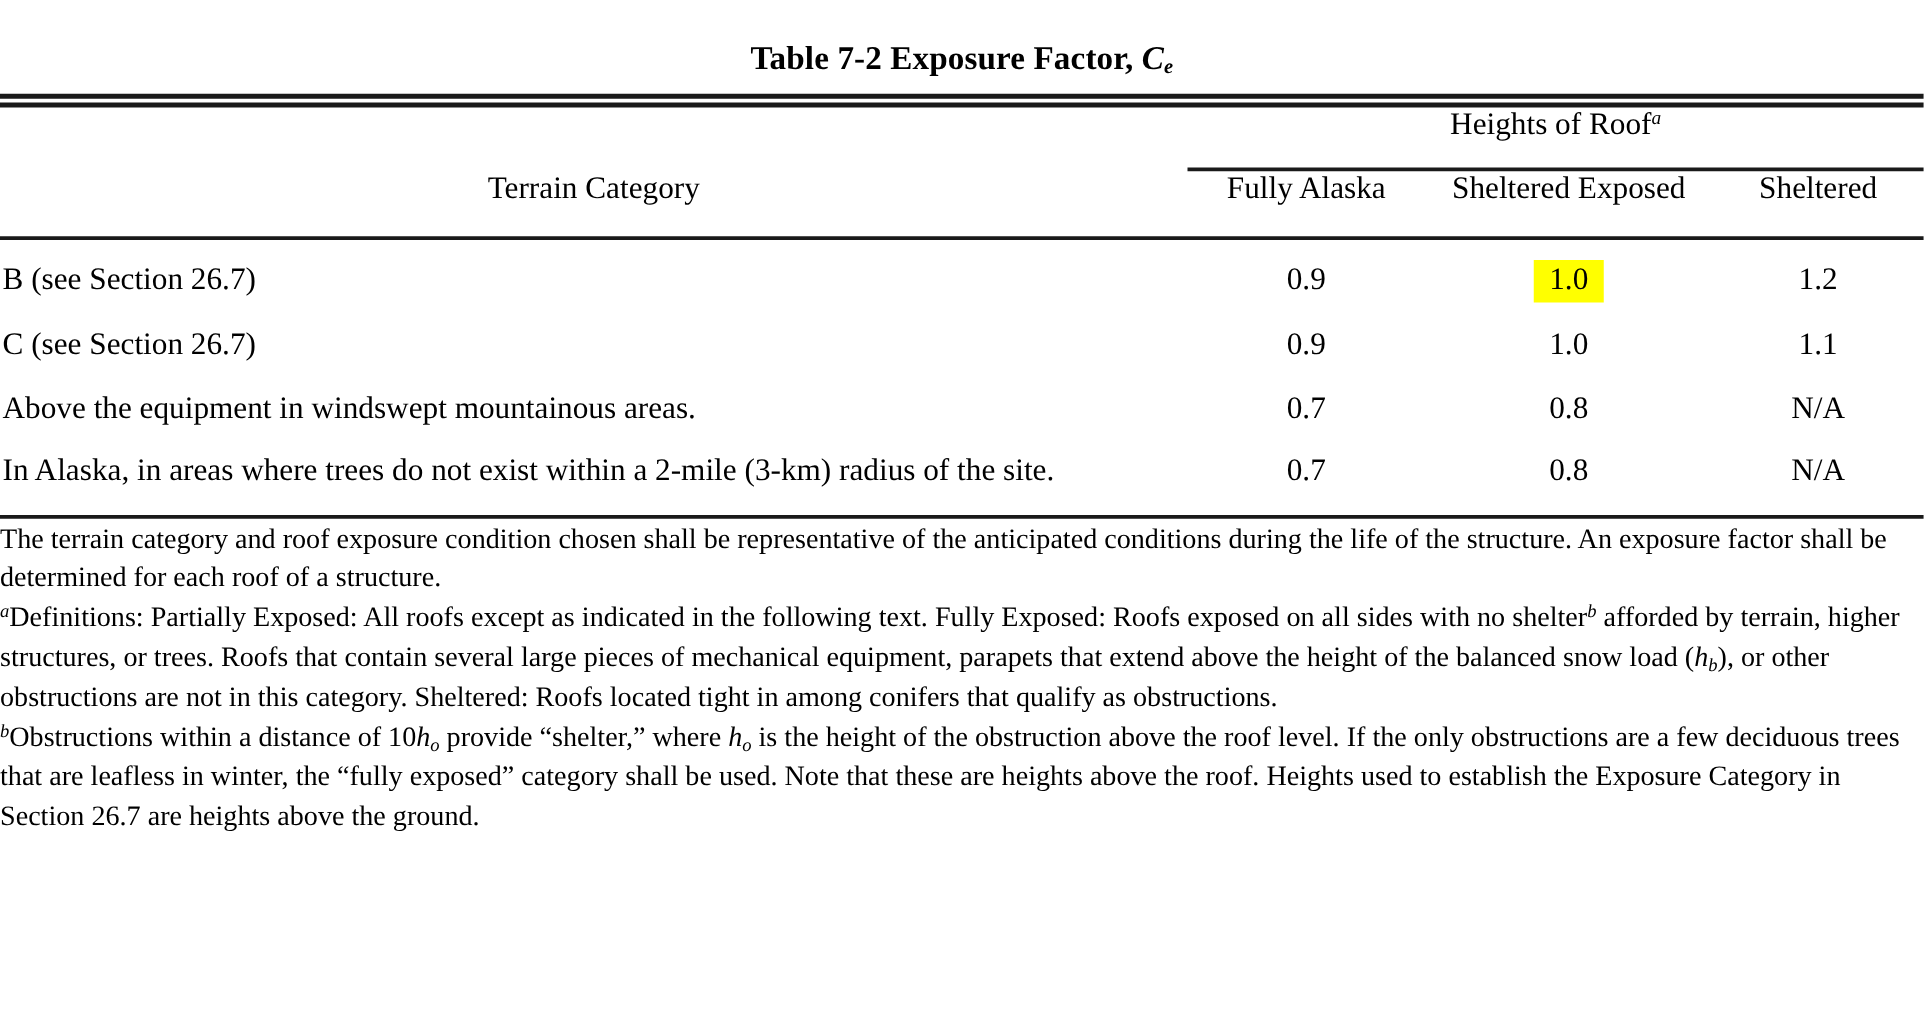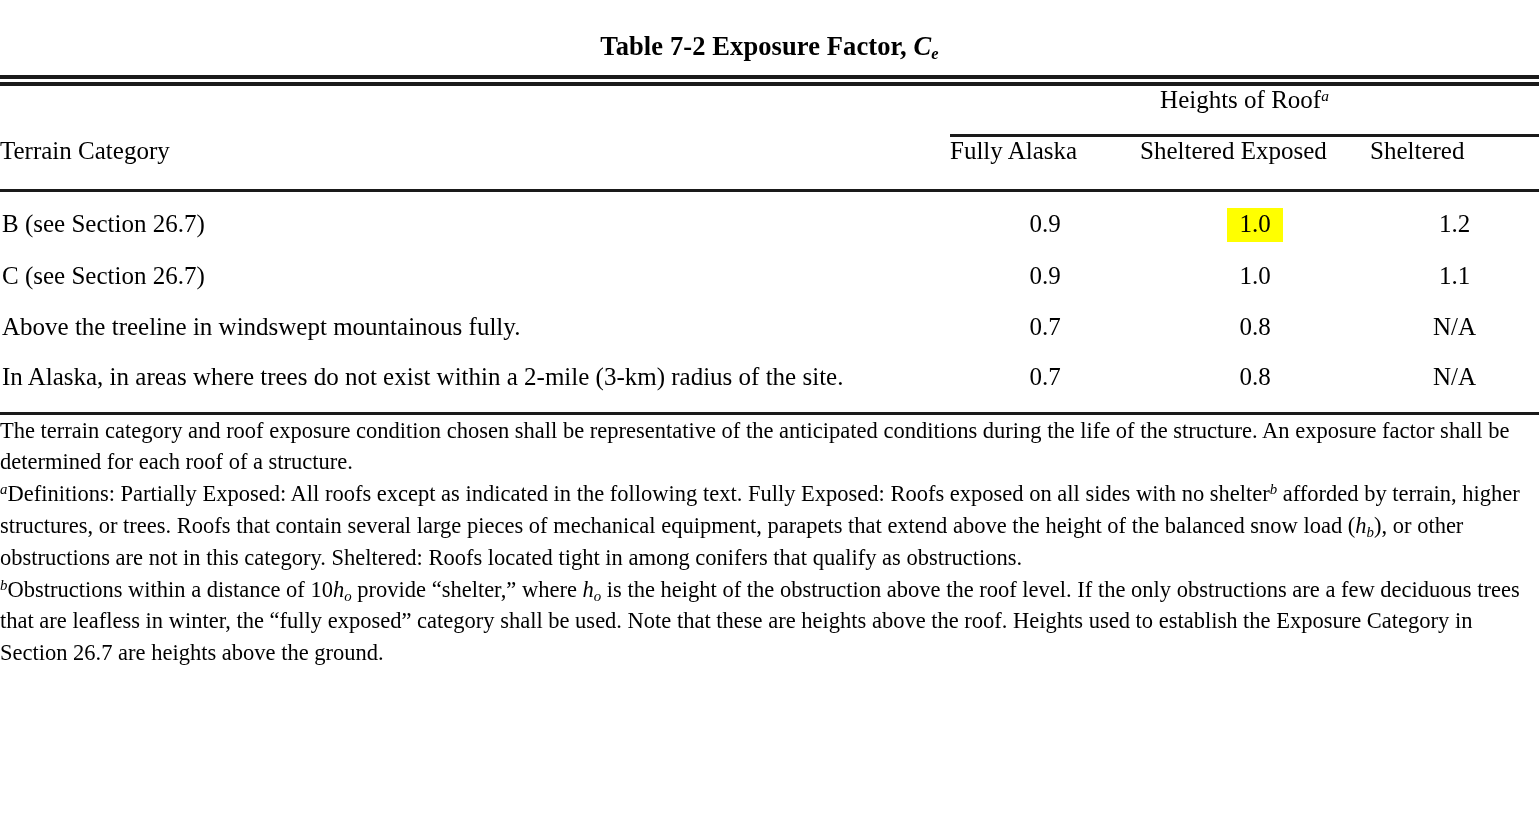--- a/index.html
+++ b/index.html
@@ -89,21 +89,21 @@
   }
   .span-rule {
     height: 0;
     border-top: 3px solid #1a1a1a;
     margin-top: 2px;
   }
 
   
   .col-head {
     font-size: 25px;
-    text-align: left;
+    text-align: center;
     height: 52px;
     padding-top: 10px;
     vertical-align: top;
   }
 
   
   .body-row td {
     font-size: 25px;
     padding-top: 13px;
     padding-bottom: 4px;
@@ -214,21 +214,21 @@
 
     <tr class="body-row">
       <td class="terrain">C (see Section 26.7)</td>
       <td class="num">0.9</td>
       <td class="num">1.0</td>
       <td class="num">1.1</td>
     </tr>
 
 
     <tr class="body-row">
-      <td class="terrain">Above the treeline in windswept mountainous fully.</td>
+      <td class="terrain">Above the equipment in windswept mountainous areas.</td>
       <td class="num">0.7</td>
       <td class="num">0.8</td>
       <td class="num">N/A</td>
     </tr>
 
     <tr class="body-row">
       <td class="terrain">In Alaska, in areas where trees do not exist within a 2-mile (3-km) radius of the site.</td>
       <td class="num">0.7</td>
       <td class="num">0.8</td>
       <td class="num">N/A</td>

